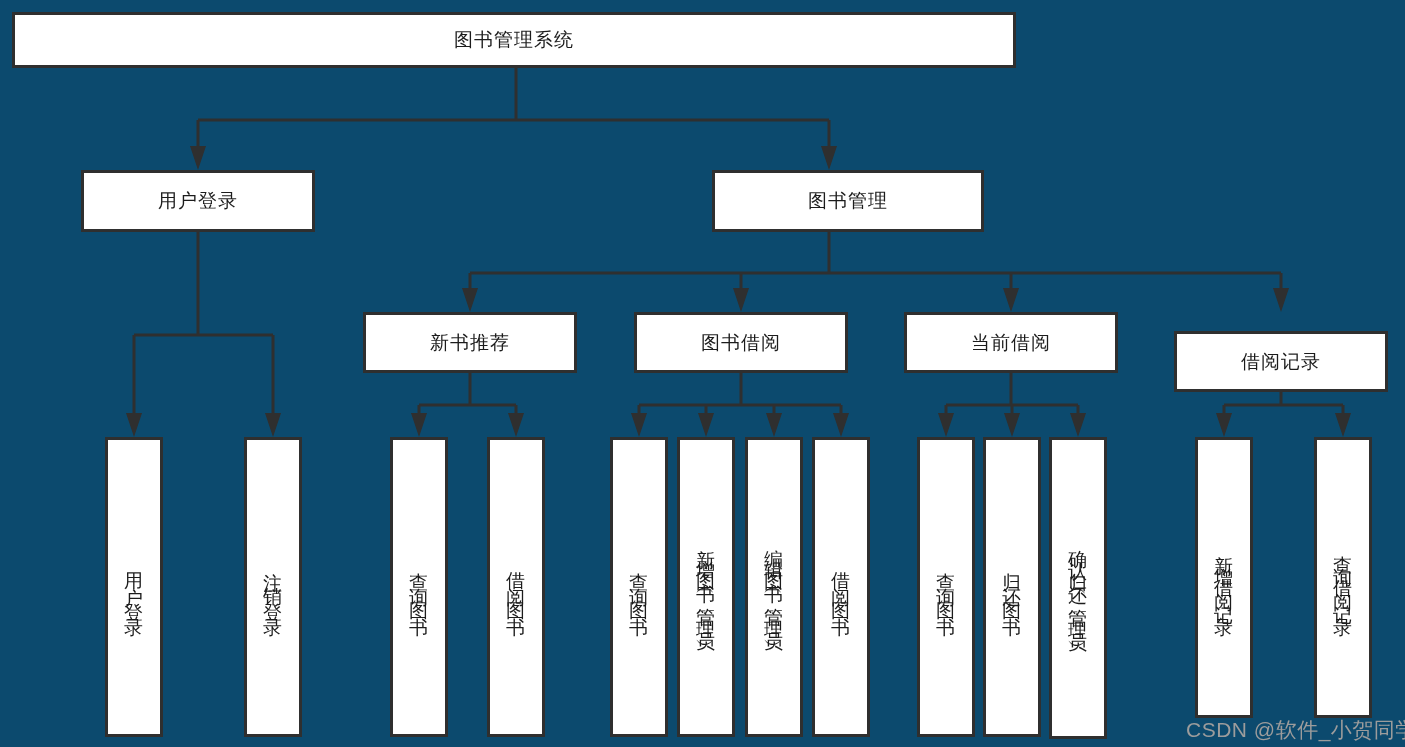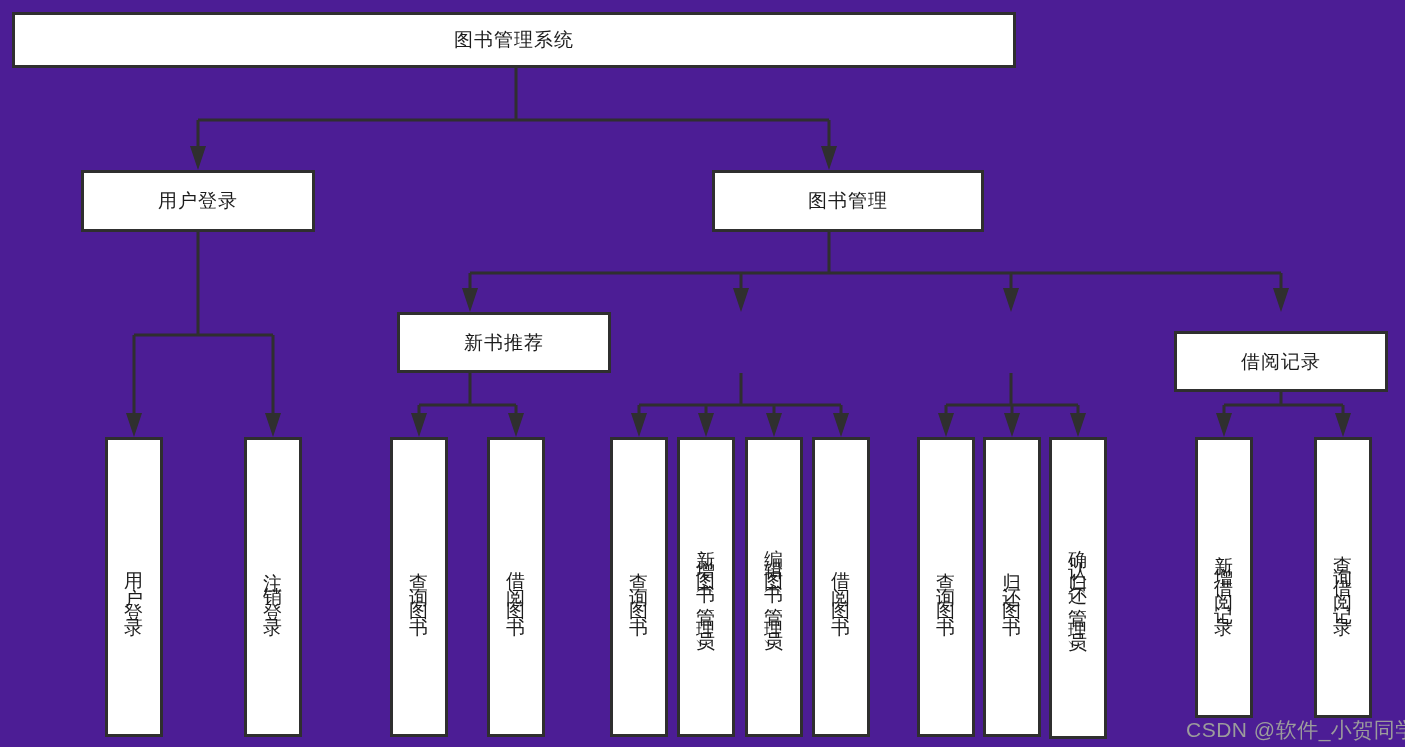--- a/index.html
+++ b/index.html
@@ -1,17 +1,17 @@
 <!DOCTYPE html>
 <html><head>
 <meta charset="utf-8">
 <style>
   html,body{margin:0;padding:0;background:#fff;}
   .canvas{
-    position:relative;width:1405px;height:747px;background:#4c1d95;overflow:hidden;
+    position:relative;width:1405px;height:747px;background:#0c4a6e;overflow:hidden;
     font-family:"Liberation Sans","DejaVu Sans",sans-serif;color:#1c1c1c;
   }
   .connectors{position:absolute;left:0;top:0;width:1405px;height:747px;}
   .box{
     position:absolute;box-sizing:border-box;border:3px solid #2f2f2f;background:#ffffff;
     display:flex;align-items:center;justify-content:center;
     font-size:19px;letter-spacing:1px;z-index:2;
   }
   .box .lbl{white-space:nowrap;}
   .v .lbl{
@@ -70,22 +70,28 @@
     <span class="lbl">图书管理系统</span>
   </div>
 
   <div class="box" style="left:81px;top:170px;width:234px;height:62px;">
     <span class="lbl">用户登录</span>
   </div>
   <div class="box" style="left:712px;top:170px;width:272px;height:62px;">
     <span class="lbl">图书管理</span>
   </div>
 
-  <div class="box" style="left:363px;top:312px;width:214px;height:61px;margin-left:34px;">
+  <div class="box" style="left:363px;top:312px;width:214px;height:61px;">
     <span class="lbl">新书推荐</span>
+  </div>
+  <div class="box" style="left:634px;top:312px;width:214px;height:61px;">
+    <span class="lbl">图书借阅</span>
+  </div>
+  <div class="box" style="left:904px;top:312px;width:214px;height:61px;">
+    <span class="lbl">当前借阅</span>
   </div>
   <div class="box" style="left:1174px;top:312px;width:214px;height:61px;margin-top:19px;">
     <span class="lbl">借阅记录</span>
   </div>
 
   <div class="box v" style="left:105px;top:437px;width:58px;height:300px;">
     <span class="lbl">用户登录</span>
   </div>
   <div class="box v" style="left:244px;top:437px;width:58px;height:300px;">
     <span class="lbl">注销登录</span>

